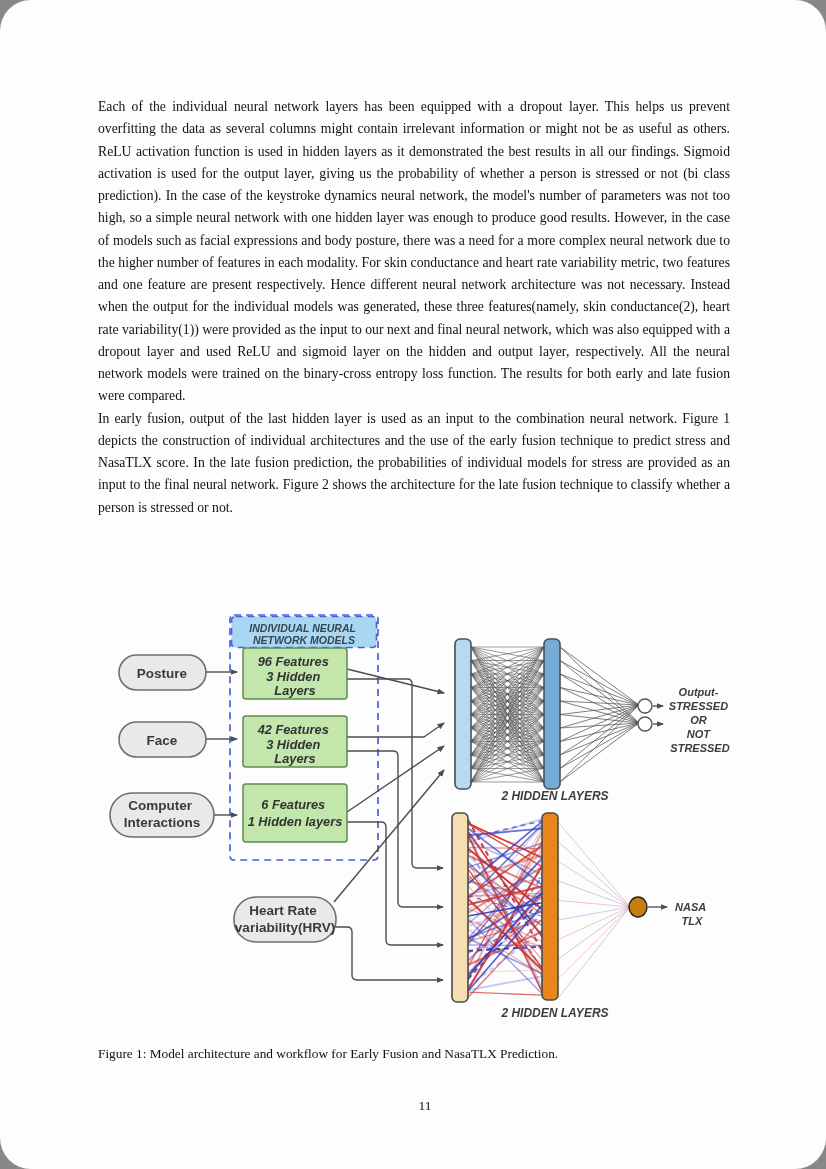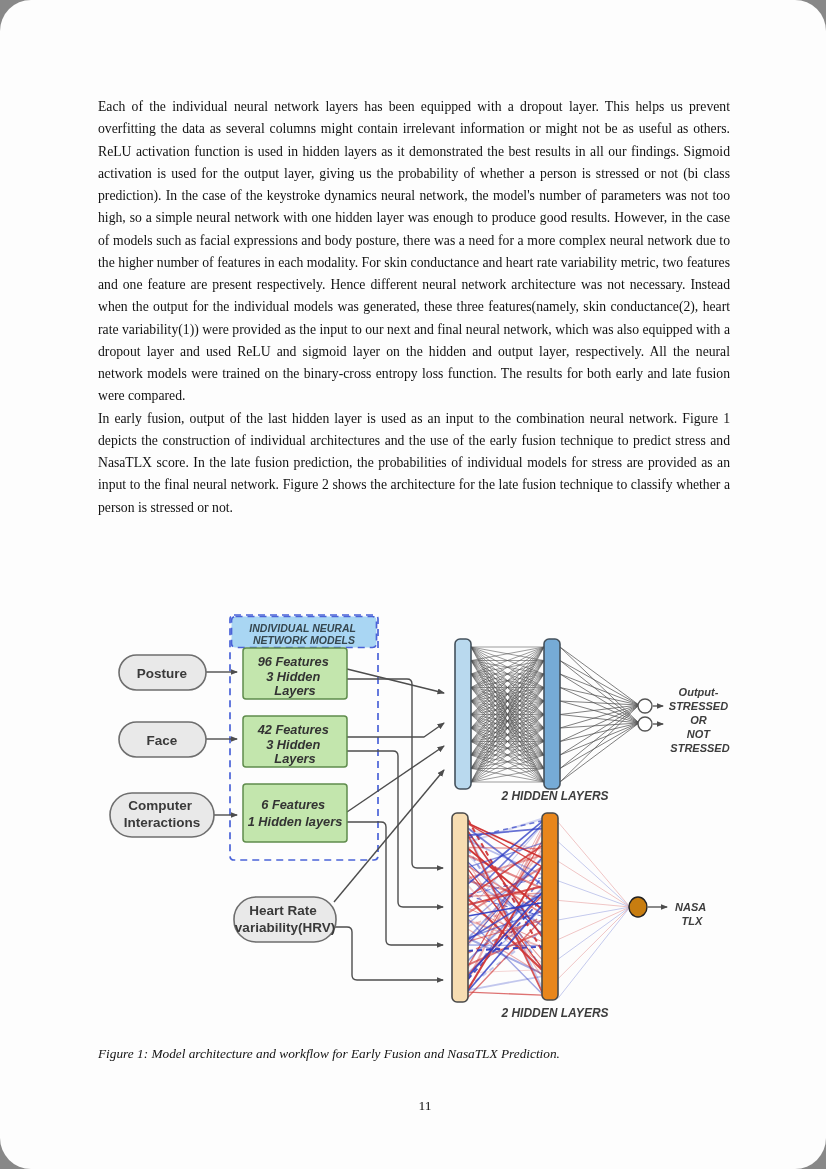--- a/index.html
+++ b/index.html
@@ -9,21 +9,21 @@
     font-family:"Liberation Serif", serif;color:#111;border-radius:31px;
   }
   .text-block{
     position:absolute;left:98px;top:96px;width:632px;
     font-size:13.7px;line-height:22.25px;text-align:justify;
   }
   .text-block p{margin:0;}
   .figure-svg{position:absolute;left:0;top:0;width:826px;height:1169px;}
   .caption{
     position:absolute;left:98px;top:1046px;width:632px;
-    font-style:italic;font-size:13.3px;
+    font-size:13.3px;
   }
   .page-number{
     position:absolute;left:12px;top:1098px;width:826px;
     text-align:center;font-size:13.5px;
   }
   .fig-sans{font-family:"Liberation Sans", sans-serif;}
 </style>
 </head>
 <body>
 

